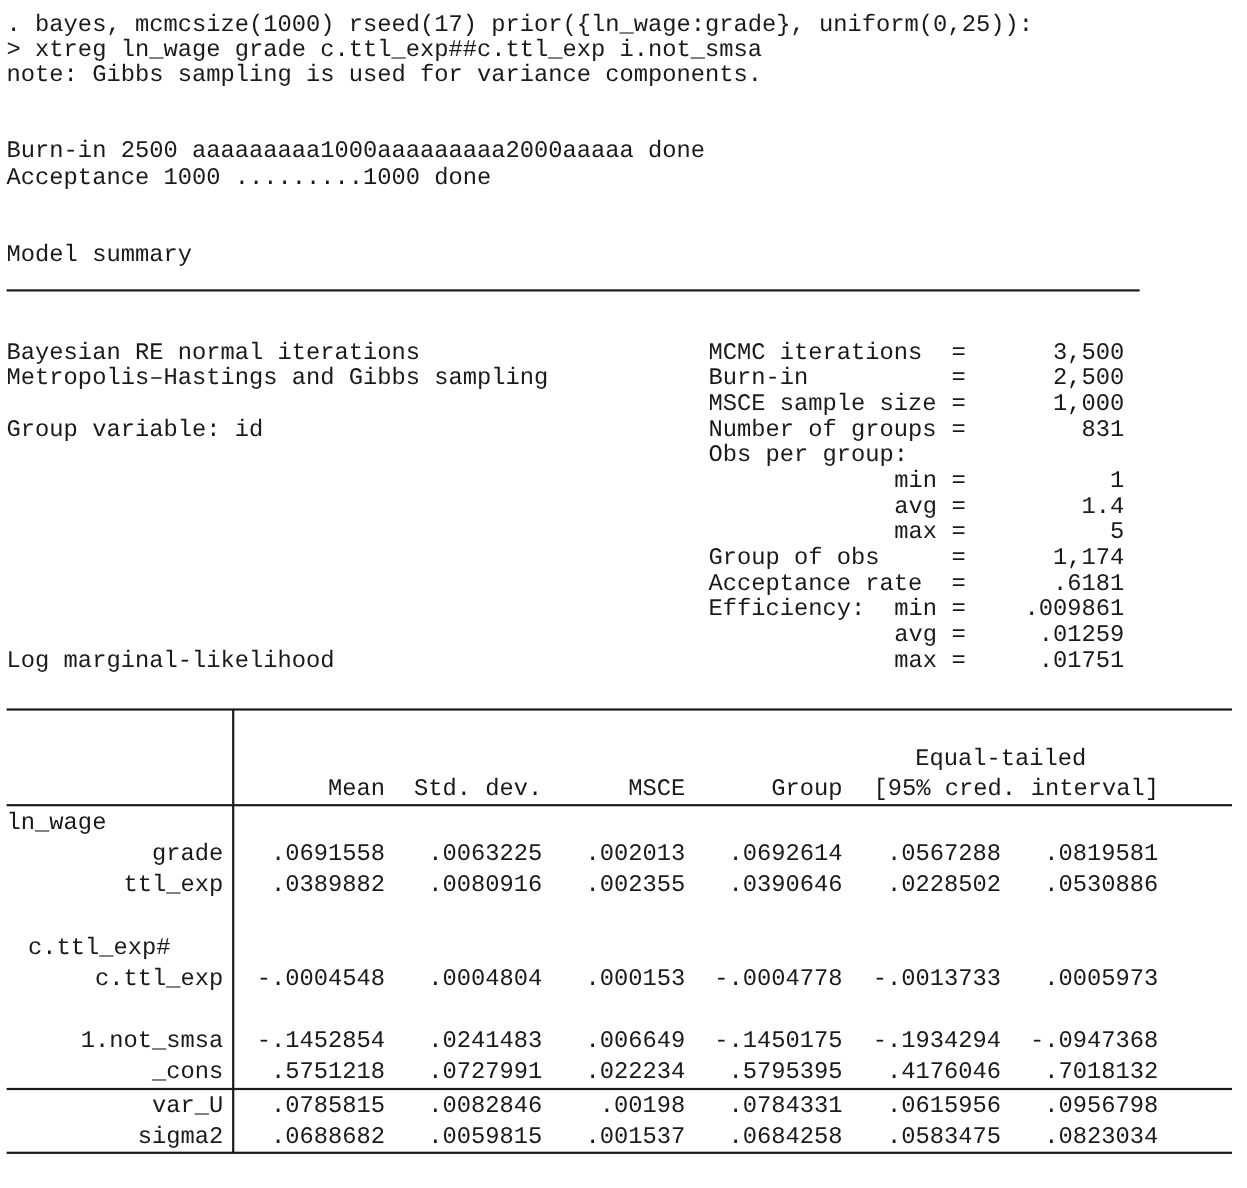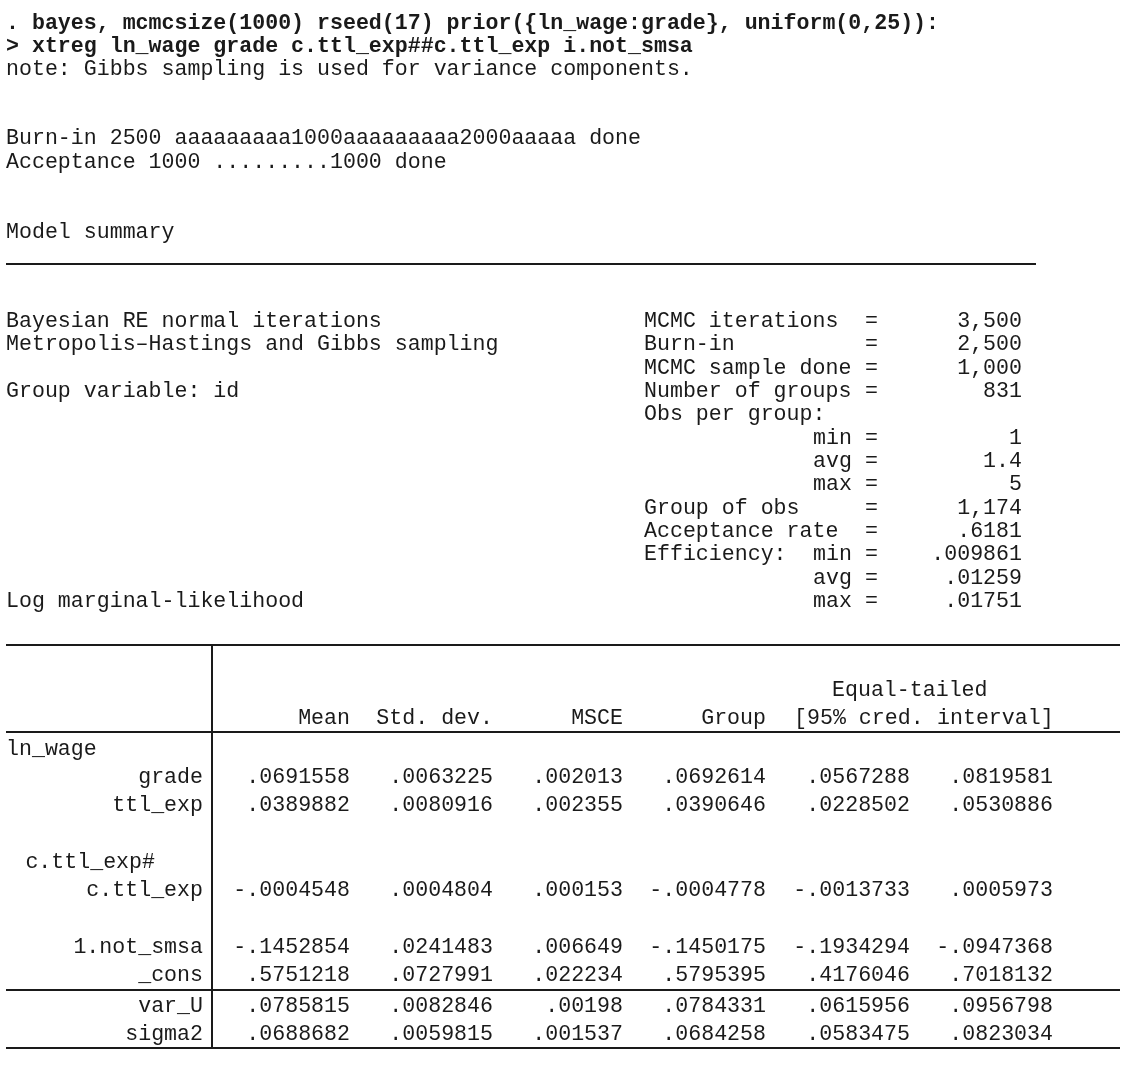--- a/index.html
+++ b/index.html
@@ -1,19 +1,19 @@
 <!DOCTYPE html>
 <html><head>
 <meta charset="utf-8">
 <style>
   html, body { margin:0; padding:0; background:#ffffff; }
   body { width:1134px; height:1080px; position:relative; overflow:hidden;
          font-family:"Liberation Mono", "DejaVu Sans Mono", monospace; font-size:21.6px; color:#1a1a1a; }
   .ln { position:absolute; left:6px; white-space:pre; line-height:24px; height:24px; }
-  .bold { font-weight:bold; }
+  .bold { font-weight:normal; }
   .rule { position:absolute; background:#1a1a1a; height:2px; }
   .vrule { position:absolute; background:#1a1a1a; width:2px; }
   .r { position:absolute; white-space:pre; line-height:24px; text-align:right; }
   .l { position:absolute; white-space:pre; line-height:24px; }
 </style>
 </head>
 <body>
 
 <div class="ln bold" style="top:11px">. bayes, mcmcsize(1000) rseed(17) prior({ln_wage:grade}, uniform(0,25)):</div>
 <div class="ln bold" style="top:34px">&gt; xtreg ln_wage grade c.ttl_exp##c.ttl_exp i.not_smsa</div>
@@ -32,21 +32,21 @@
 
 <div>
   <div class="l" style="left:644px; top:309px">MCMC iterations</div>
   <div class="l" style="left:865px; top:309px">=</div>
   <div class="r" style="right:112px; top:309px">3,500</div>
 
   <div class="l" style="left:644px; top:332px">Burn-in</div>
   <div class="l" style="left:865px; top:332px">=</div>
   <div class="r" style="right:112px; top:332px">2,500</div>
 
-  <div class="l" style="left:644px; top:356px">MCMC sample done</div>
+  <div class="l" style="left:644px; top:356px">MSCE sample size</div>
   <div class="l" style="left:865px; top:356px">=</div>
   <div class="r" style="right:112px; top:356px">1,000</div>
 
   <div class="l" style="left:644px; top:379px">Number of groups</div>
   <div class="l" style="left:865px; top:379px">=</div>
   <div class="r" style="right:112px; top:379px">831</div>
 
   <div class="l" style="left:644px; top:402px">Obs per group:</div>
 
   <div class="l" style="left:813px; top:426px">min</div>

